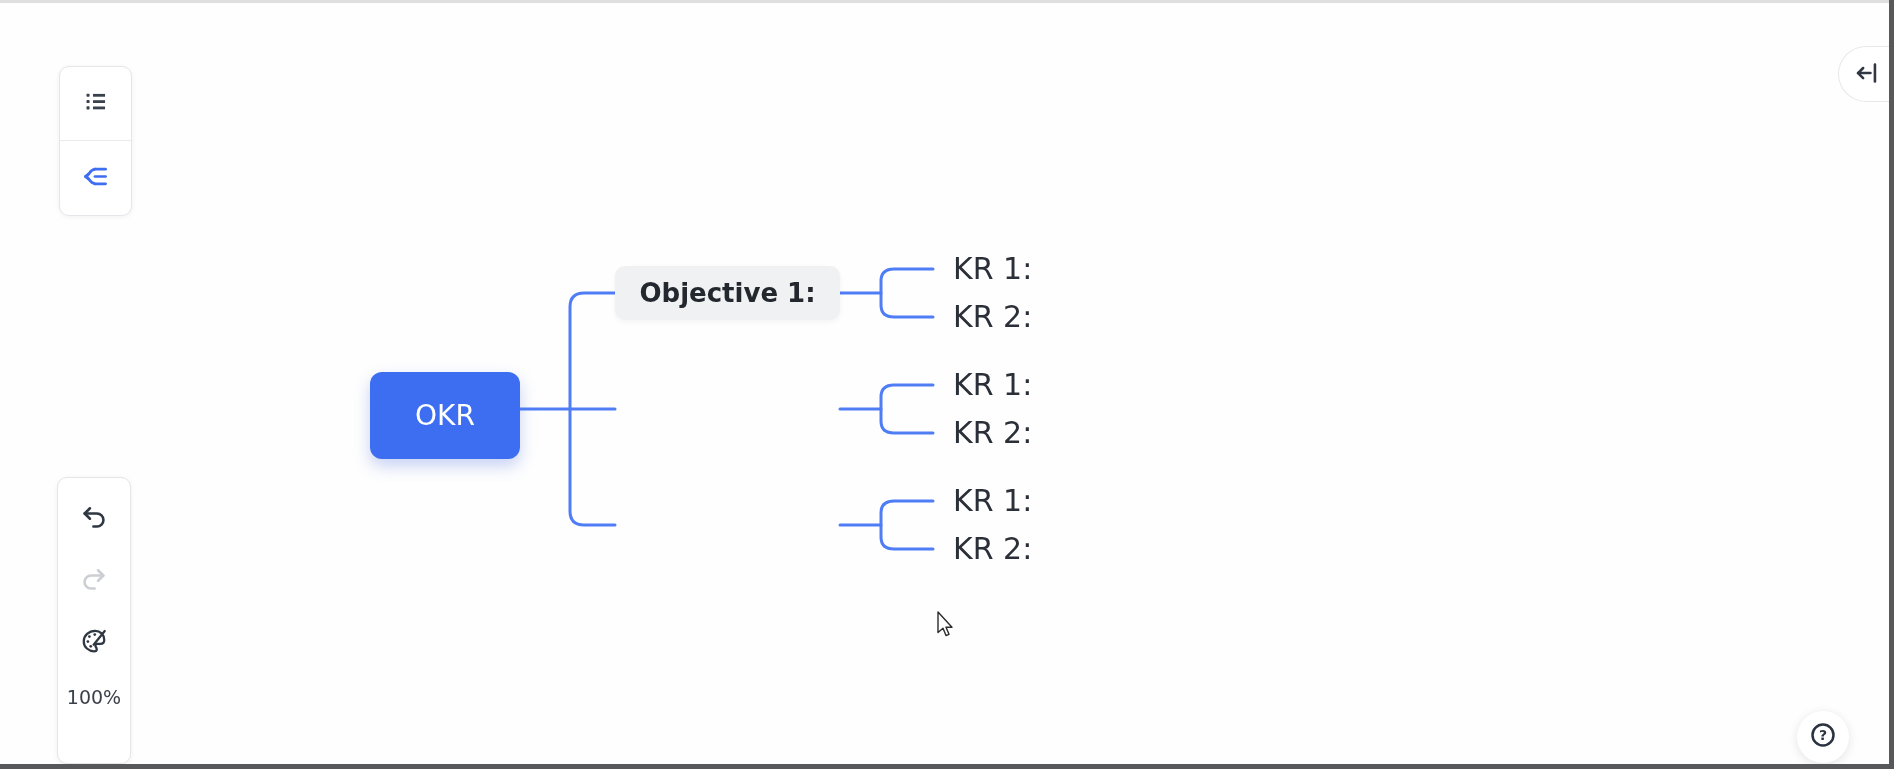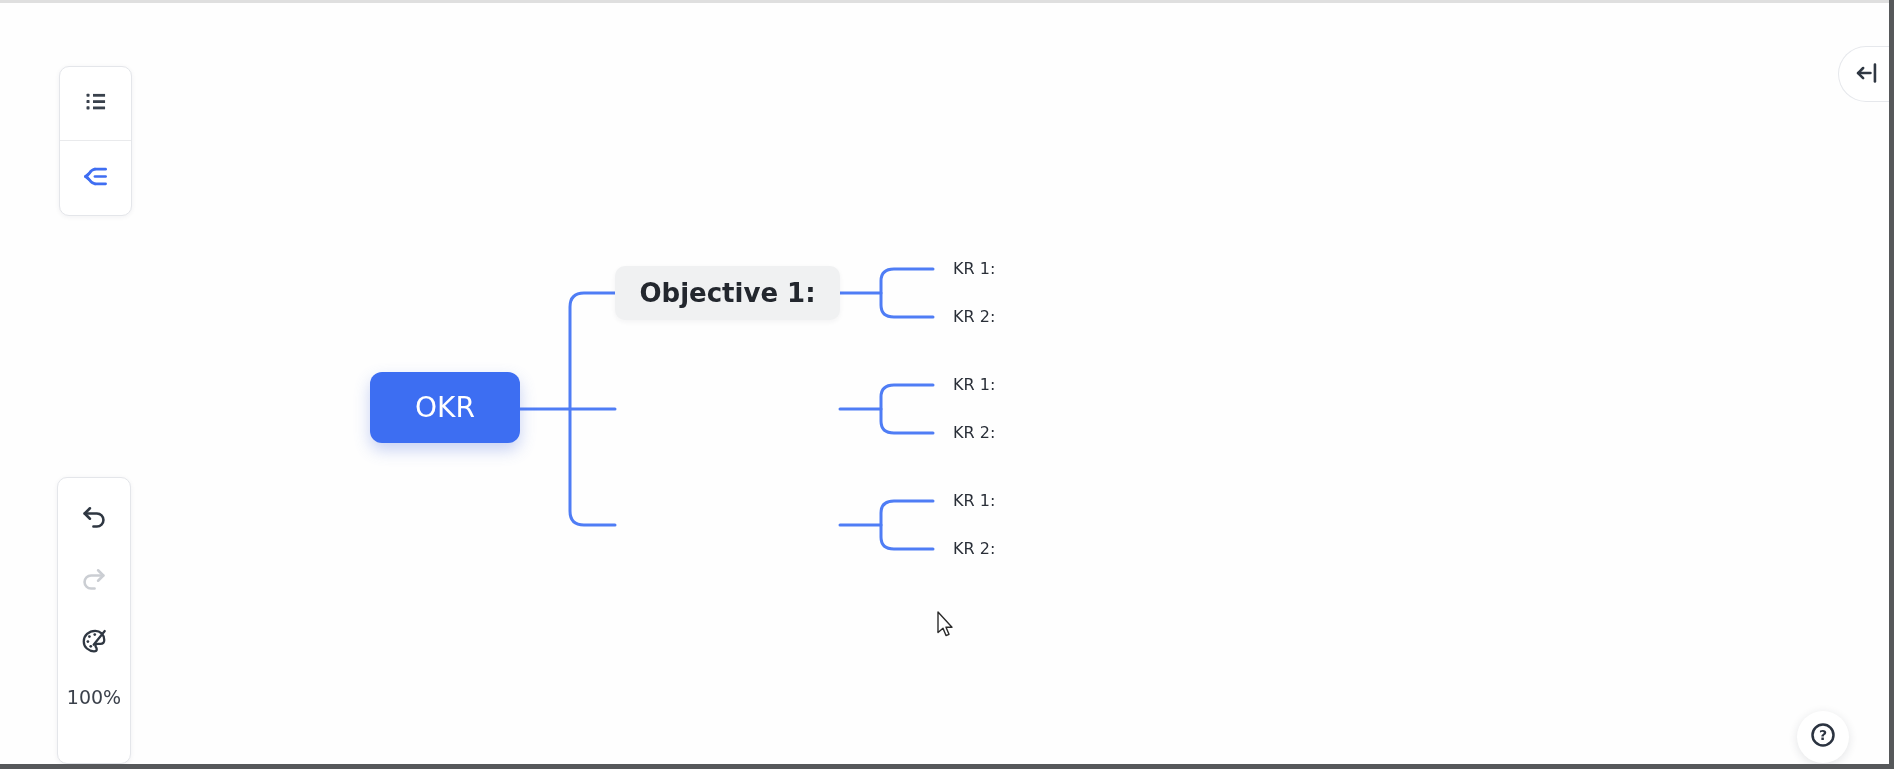--- a/index.html
+++ b/index.html
@@ -57,21 +57,21 @@
 
   
   .node {
     position: absolute;
     display: flex; align-items: center; justify-content: center;
     cursor: pointer;
     z-index: 10;
     white-space: nowrap;
   }
   .node-root {
-    left: 370px; top: 372px; width: 150px; height: 71px;
+    left: 370px; top: 372px; width: 150px; height: 87px;
     background: #3d6ef2;
     border-radius: 12px;
     color: #ffffff;
     font-size: 28px;
     font-weight: 500;
     box-shadow: 0 7px 16px rgba(72,106,220,0.30);
   }
   .node-obj {
     left: 615px; width: 225px; height: 54px;
     background: #f0f1f2;
@@ -82,21 +82,21 @@
     box-shadow: 0 2px 5px rgba(30,40,60,0.05);
     text-align: right;
   }
   .obj-1 { top: 266px; }
   .obj-2 { top: 382px; }
   .obj-3 { top: 498px; }
   .kr-label {
     position: absolute;
     left: 953px;
     height: 30px; line-height: 30px;
-    font-size: 16px;
+    font-size: 30px;
     color: #2a2f38;
     cursor: pointer;
     z-index: 10;
     white-space: nowrap;
   }
   .connectors { position: absolute; left: 0; top: 0; z-index: 5; pointer-events: none; }
 
   
   .collapse-pill {
     position: absolute;

